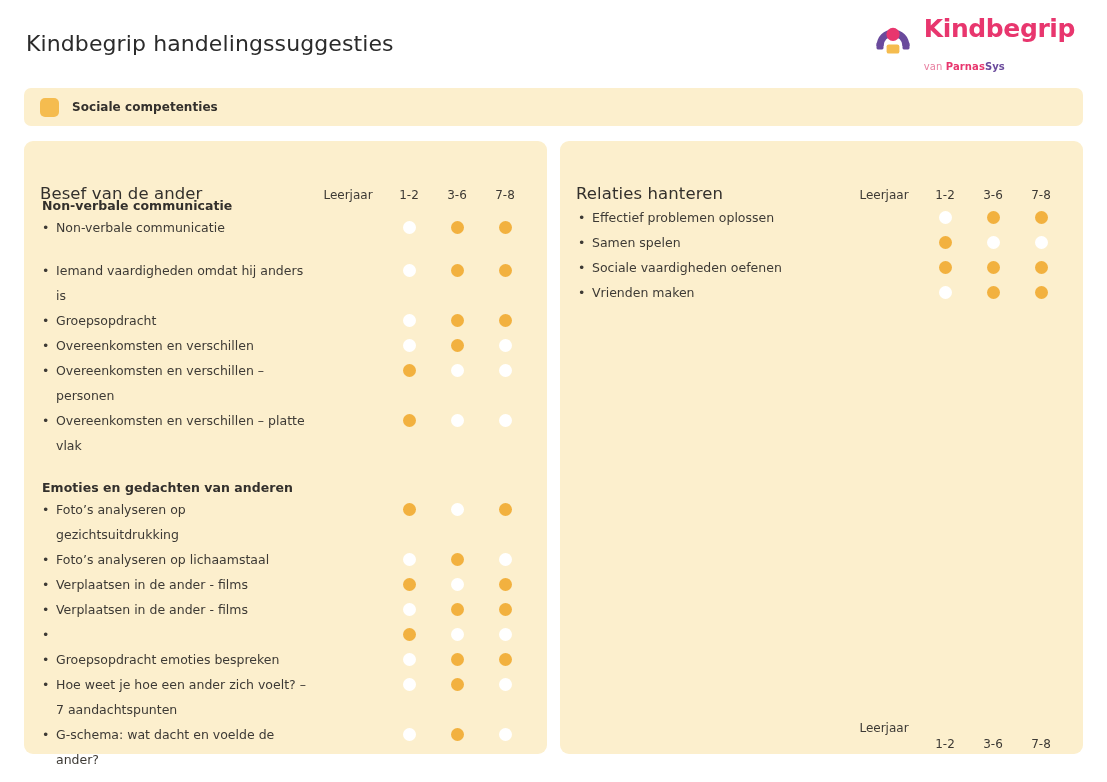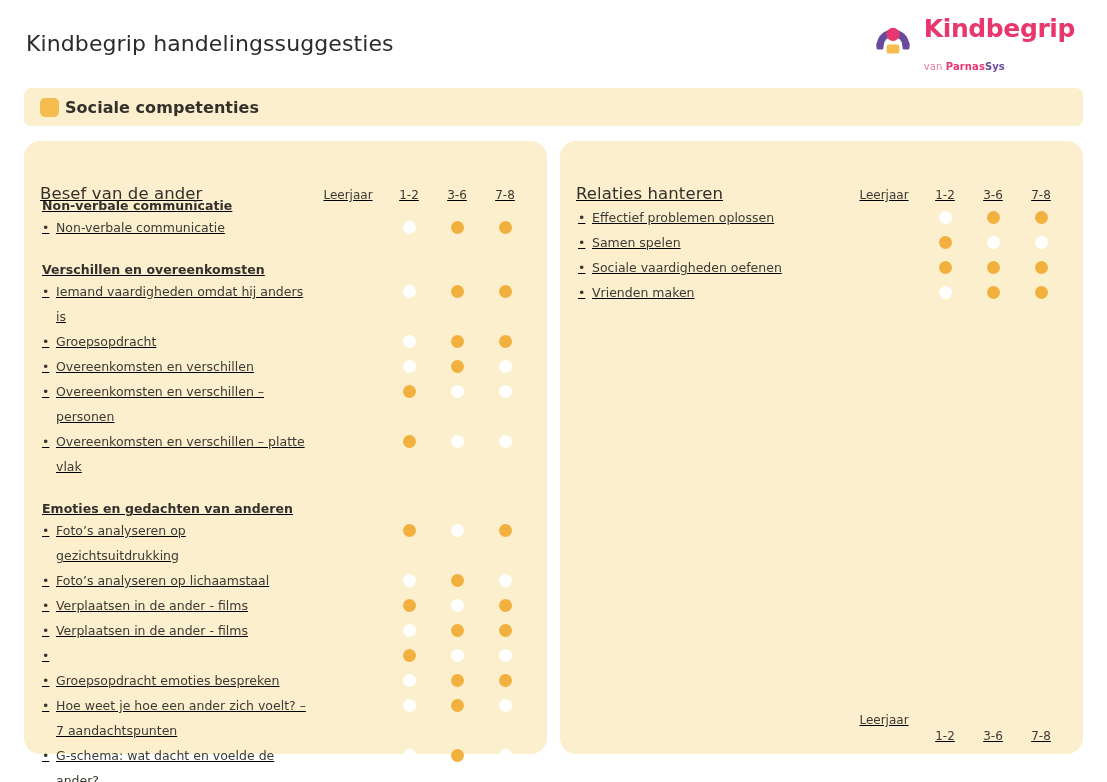--- a/index.html
+++ b/index.html
@@ -86,42 +86,41 @@
     box-sizing: border-box;
   }
   .legend-chip {
     width: 19px;
     height: 19px;
     border-radius: 5px;
     background: #f5bc4f;
     flex: none;
   }
   .legend-label {
-    margin-left: 6px;
-    font-size: 16px;
+    margin-left: 13px;
+    font-size: 12px;
     font-weight: bold;
     color: #33302c;
     letter-spacing: 0.05px;
   }
 
   
   .columns {
     display: flex;
     gap: 13px;
     margin-top: 15px;
     align-items: flex-start;
   }
   .panel {
     background: #fcefcd;
-    border-radius: 16px;
+    border-radius: 9px;
     box-sizing: border-box;
-    padding: 16px 18px 8px 16px;
+    padding: 16px 18px 0 16px;
     display: flex;
     flex-direction: column;
-    text-decoration: underline;
   }
   .panel-left  { width: 523px; height: 613px; }
   .panel-right { width: 523px; height: 613px; }
 
   .panel-head {
     display: flex;
     align-items: baseline;
     height: 30px;
   }
   .panel-title {
@@ -261,21 +260,20 @@
             <div class="dot-cell">
                 <span class="dot on"></span>
               </div>
             <div class="dot-cell">
                 <span class="dot on"></span>
               </div>
           </div>
         </div>
 
         <div class="group">
-          <div class="group-title">Verschillen en overeenkomsten</div>
 
           <div class="row">
             <div class="row-label">
               <span class="bullet">•</span>
               <span class="row-text">Iemand vaardigheden omdat hij anders is</span>
             </div>
             <div class="row-spacer"></div>
             <div class="dot-cell">
                 <span class="dot off"></span>
               </div>

